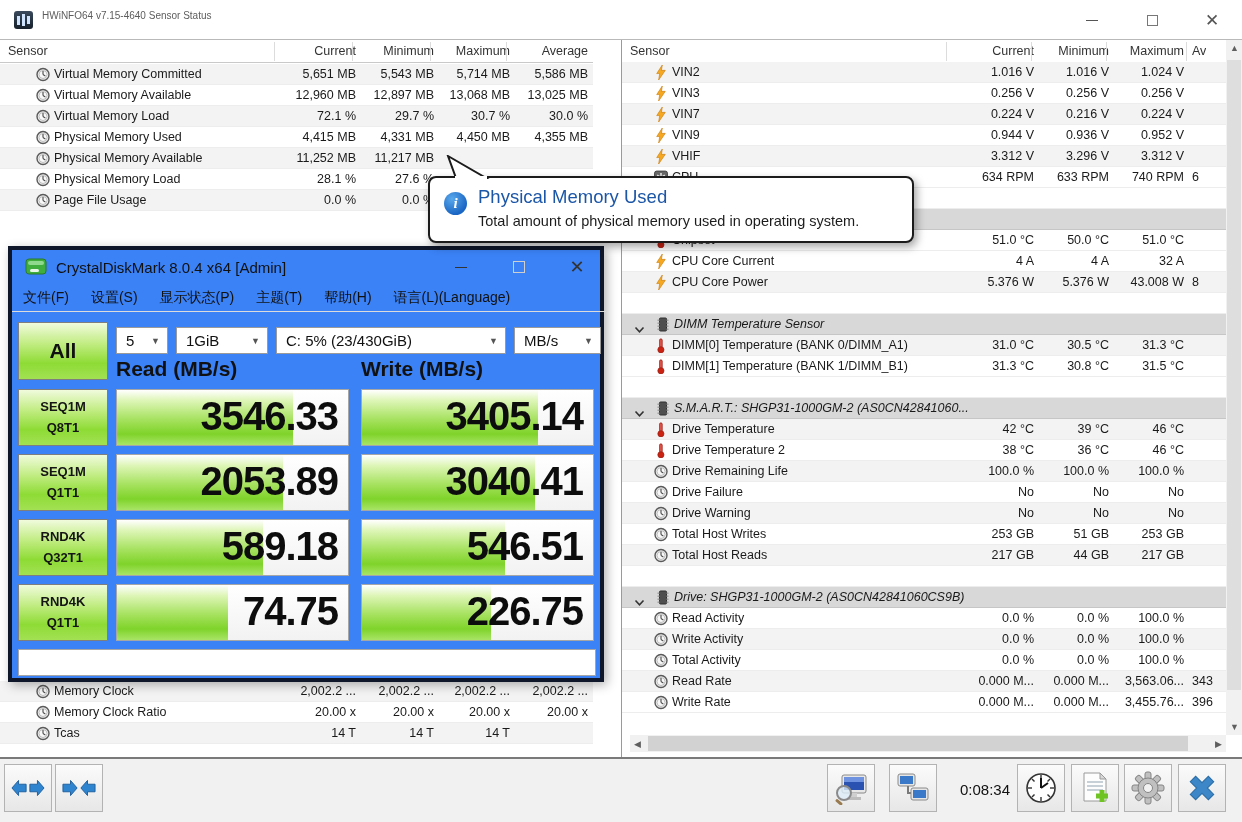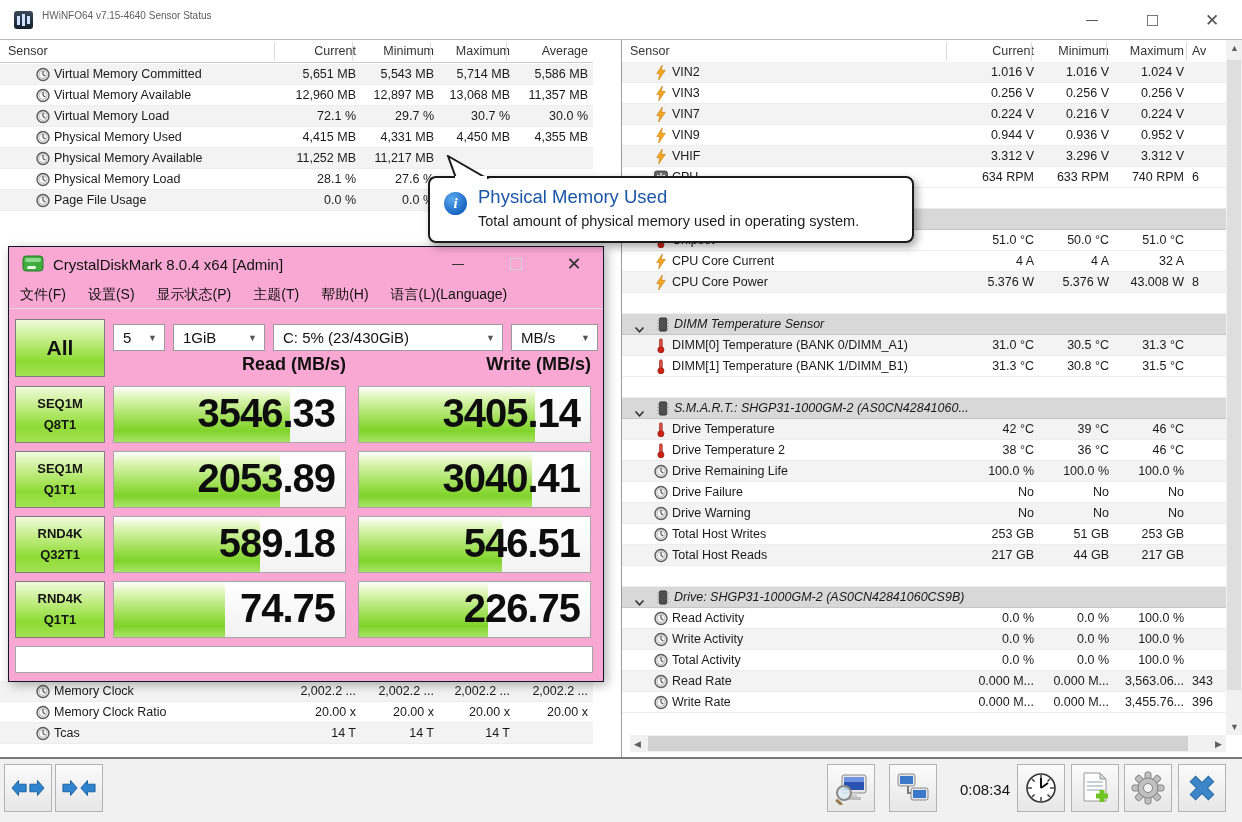--- a/index.html
+++ b/index.html
@@ -51,41 +51,41 @@
     border:2px solid #1b1b1b; border-radius:8px; box-shadow:3px 4px 8px rgba(0,0,0,.35); z-index:40; }
   #tip-pointer { left:438px; top:155px; width:60px; height:24px; z-index:41; }
   #tip-icon { left:444px; top:192px; width:23px; height:23px; border-radius:50%; z-index:42;
     background:radial-gradient(circle at 35% 30%, #5aa9ec, #1a66c4 70%); color:#fff;
     font-family:"Liberation Serif", serif; font-style:italic; font-weight:bold; font-size:15px;
     display:flex; align-items:center; justify-content:center; }
   #tip-title { left:478px; top:186px; font-size:18.5px; color:#1c56a7; z-index:42; }
   #tip-desc { left:478px; top:213px; font-size:14.5px; color:#1c1c1c; z-index:42; }
 
   
-  #cdm { left:8px; top:246px; width:596px; height:436px; background:#f9a8d4;
-    border:1px solid #0f172a; box-shadow:3px 3px 10px rgba(0,0,0,.3); z-index:30; }
+  #cdm { left:8px; top:246px; width:596px; height:436px; background:#3b82f6;
+    border:4px solid #0f172a; box-shadow:3px 3px 10px rgba(0,0,0,.3); z-index:30; }
   #cdm-title { left:44px; top:9px; font-size:15px; color:#111; }
   #cdm-icon { left:13px; top:7px; width:22px; height:19px; }
   .cdm-ctrl { top:6px; width:34px; height:22px; display:flex; align-items:center; justify-content:center; }
   #cdm-min { left:432px; } #cdm-max { left:490px; } #cdm-close { left:548px; }
   #cdm-min span { width:12px; border-top:1px solid #333; }
   #cdm-max span { width:12px; height:12px; border:1px solid #cfcfcf; }
   #cdm-close span { font-size:18px; color:#333; }
   #cdm-menubar { left:0; top:36px; width:594px; height:26px; border-bottom:1px solid #dcdcdc; display:flex; }
   .menu-item { padding:3px 11px 0 11px; font-size:14px; color:#111; white-space:nowrap; }
   .cdm-btn { background:linear-gradient(180deg,#f0fbdc 0%,#c0ec80 38%,#8edb35 72%,#a2e153 100%);
     border:1px solid #7e7e7e; }
   #all-btn { left:6px; top:72px; width:90px; height:58px; display:flex; align-items:center; justify-content:center;
     font-size:21px; font-weight:bold; color:#111; }
   .combo { top:77px; height:27px; background:#fff; border:1px solid #9a9a9a; font-size:15px; color:#111;
     display:flex; align-items:center; padding-left:9px; }
   .combo .chevron { position:absolute; right:7px; top:8px; font-size:9px; color:#555; }
   #combo-count { left:104px; width:52px; } #combo-size { left:164px; width:92px; }
   #combo-drive { left:264px; width:230px; } #combo-unit { left:502px; width:87px; }
-  .rw-head { top:107px; font-size:18px; font-weight:bold; color:#111; text-align:right; }
+  .rw-head { top:107px; font-size:21px; font-weight:bold; color:#111; text-align:left; }
   #read-head { left:104px; width:233px; } #write-head { left:349px; width:233px; }
   .bench-label { left:6px; width:90px; height:57px; display:flex; flex-direction:column; align-items:center;
     justify-content:center; font-size:13px; font-weight:bold; color:#151515; line-height:1.55; }
   .bench-cell { width:233px; height:57px; background:linear-gradient(180deg,#ffffff,#f2f2f2); border:1px solid #a6a6a6; overflow:hidden; }
   .bench-cell .fill { position:absolute; left:0; top:0; bottom:0;
     background:linear-gradient(180deg,#ffffff 0%,#dcf5b4 20%,#a4e15c 55%,#7fd32a 80%,#a8e466 100%); }
   .bench-cell .num { position:absolute; right:10px; top:4px; font-size:40px; font-weight:bold;
     letter-spacing:-1px; color:#0d0d0d; }
   #cdm-status { left:6px; top:399px; width:578px; height:27px; border:1px solid #a6a6a6; background:#fff; }
 
@@ -152,21 +152,21 @@
           <span class="icon" style="left: 36px;"><svg viewBox="0 0 14 14">
               <circle cx="7" cy="7" r="6" fill="#ececec" stroke="#5a5a5a" stroke-width="1.4"></circle>
               <circle cx="7" cy="7" r="4" fill="#f8f8f8" stroke="#9a9a9a" stroke-width="0.6"></circle>
               <line x1="7" y1="7" x2="7" y2="3.6" stroke="#444" stroke-width="1.1"></line>
               <line x1="7" y1="7" x2="9.4" y2="8.6" stroke="#444" stroke-width="1.1"></line>
             </svg></span>
           <span class="lbl" style="left: 54px;">Virtual Memory Available</span>
           <span class="val" style="left: 280px; width: 76px;">12,960 MB</span>
           <span class="val" style="left: 358px; width: 76px;">12,897 MB</span>
           <span class="val" style="left: 436px; width: 74px;">13,068 MB</span>
-          <span class="val" style="left: 512px; width: 76px;">11,357 MB</span>
+          <span class="val" style="left: 512px; width: 76px;">13,025 MB</span>
         </div>
         <div class="srow shade">
           <span class="icon" style="left: 36px;"><svg viewBox="0 0 14 14">
               <circle cx="7" cy="7" r="6" fill="#ececec" stroke="#5a5a5a" stroke-width="1.4"></circle>
               <circle cx="7" cy="7" r="4" fill="#f8f8f8" stroke="#9a9a9a" stroke-width="0.6"></circle>
               <line x1="7" y1="7" x2="7" y2="3.6" stroke="#444" stroke-width="1.1"></line>
               <line x1="7" y1="7" x2="9.4" y2="8.6" stroke="#444" stroke-width="1.1"></line>
             </svg></span>
           <span class="lbl" style="left: 54px;">Virtual Memory Load</span>
           <span class="val" style="left: 280px; width: 76px;">72.1 %</span>

